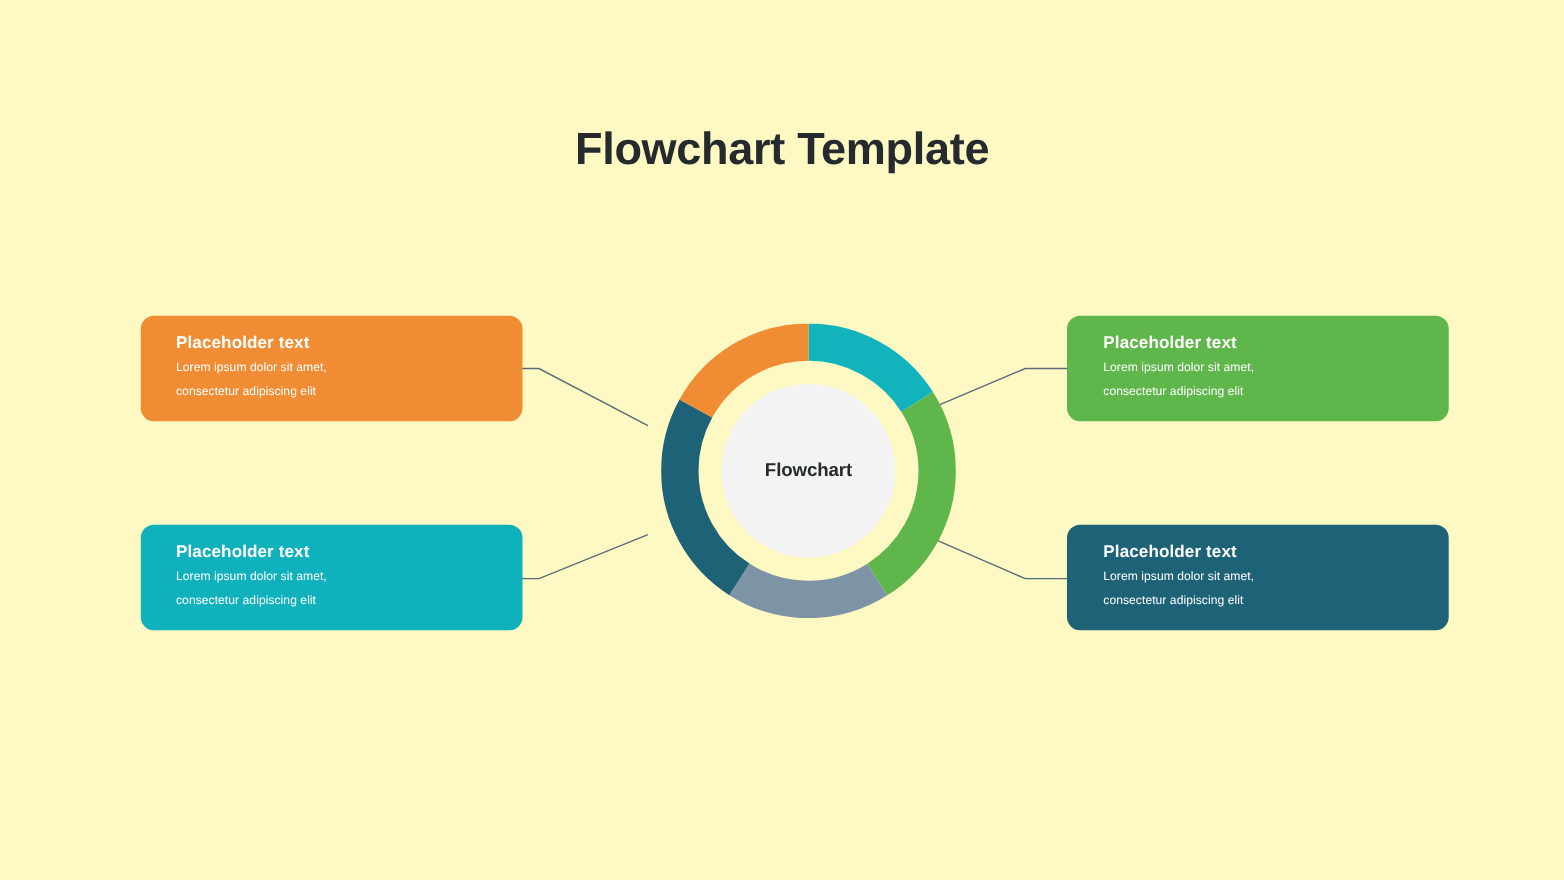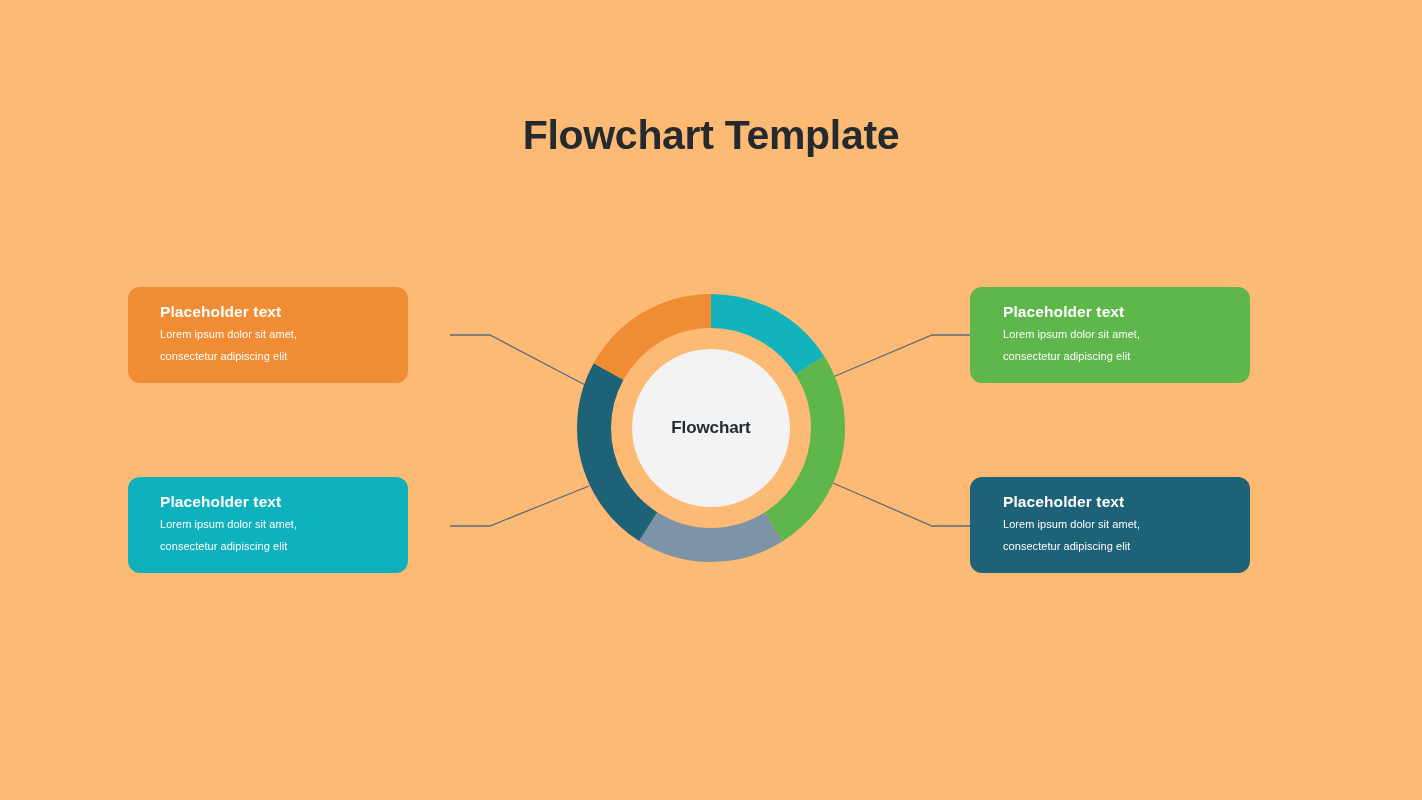--- a/index.html
+++ b/index.html
@@ -43,21 +43,21 @@
     position: absolute;
     left: 0; top: 0;
     width: 1422px;
     height: 800px;
     pointer-events: none;
   }
 
   
   #donut-wrap {
     position: absolute;
-    left: 577px;
+    left: 601px;
     top: 294px;
     width: 268px;
     height: 268px;
   }
   #donut-svg {
     display: block;
     width: 268px;
     height: 268px;
   }
   #donut-center-label {
@@ -71,21 +71,21 @@
     justify-content: center;
     font-size: 17px;
     font-weight: bold;
     color: #252a2e;
     letter-spacing: -0.1px;
   }
 
   
   .callout {
     position: absolute;
-    width: 280px;
+    width: 347px;
     height: 96px;
     border-radius: 12px;
     box-sizing: border-box;
     padding: 14px 20px 0 32px;
   }
   .callout.left  { left: 128px; }
   .callout.right { left: 970px; padding-left: 33px; }
   .callout.row-top    { top: 287px; }
   .callout.row-bottom { top: 477px; }
 
@@ -102,21 +102,21 @@
     font-weight: normal;
     color: #ffffff;
     line-height: 22px;
     letter-spacing: 0.05px;
     white-space: pre-line;
   }
 </style>
 </head>
 <body>
 
-<div id="slide" style="background: #fdba74;">
+<div id="slide" style="background: #fef9c3;">
 
   <div id="page-title" style="color: rgb(37, 42, 46);">Flowchart Template</div>
 
   <svg id="connectors" viewBox="0 0 1422 800" xmlns="http://www.w3.org/2000/svg">
     <polyline points="450,335 490,335 589,387" fill="none" stroke="#5A6B7D" stroke-width="1.3"></polyline>
     <polyline points="450,526 490,526 589,486" fill="none" stroke="#5A6B7D" stroke-width="1.3"></polyline>
     <polyline points="970,335 932,335 833,377" fill="none" stroke="#5A6B7D" stroke-width="1.3"></polyline>
     <polyline points="970,526 932,526 833,483" fill="none" stroke="#5A6B7D" stroke-width="1.3"></polyline>
   </svg>
 

